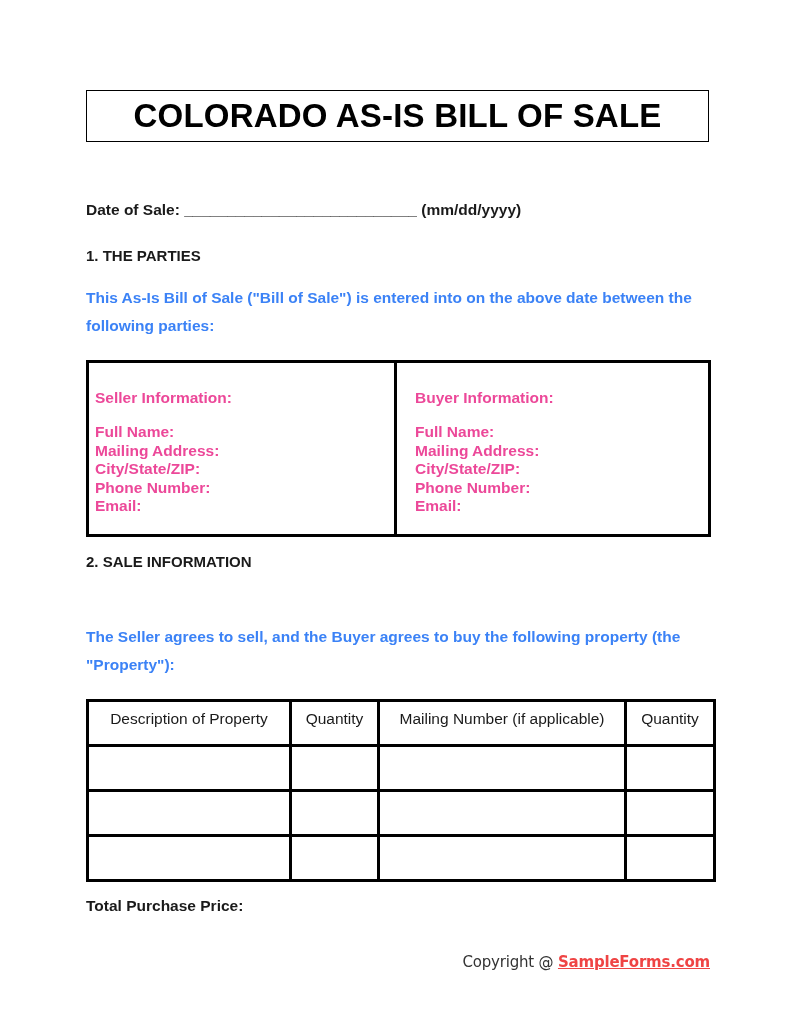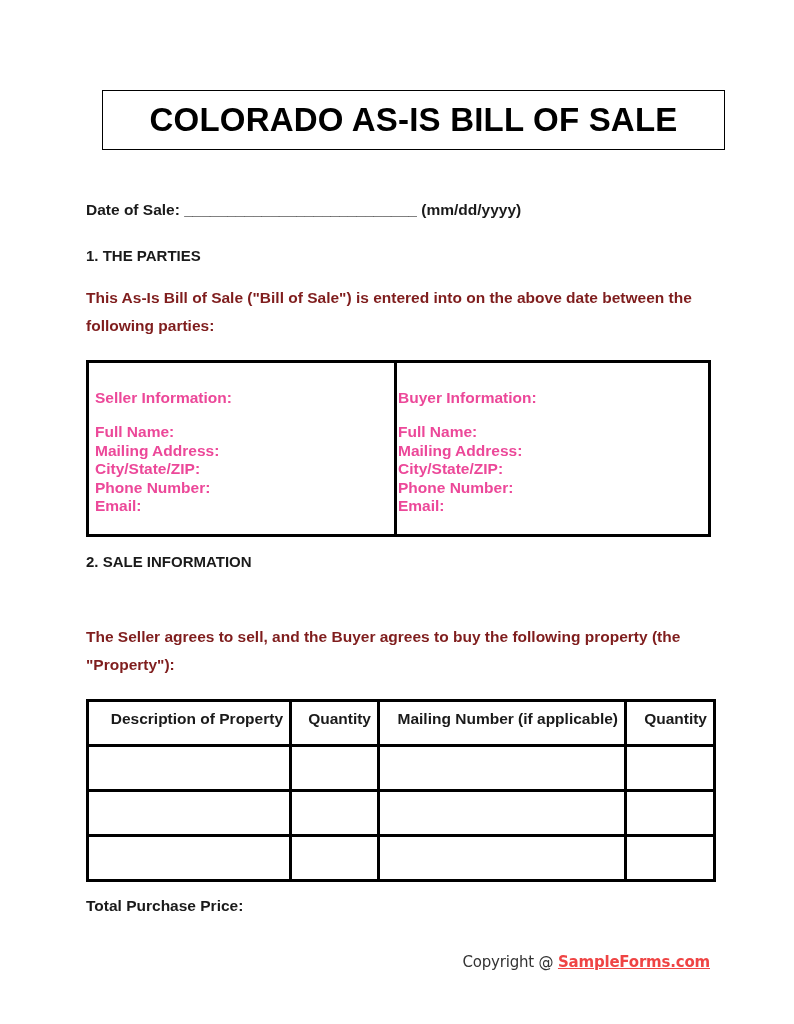--- a/index.html
+++ b/index.html
@@ -13,27 +13,26 @@
       position: relative;
       font-family: "Liberation Sans", sans-serif;
       color: #111111;
       overflow: hidden;
     }
     .title-box {
       position: absolute;
       left: 86px;
       top: 90px;
       width: 623px;
-      height: 60px;
+      height: 52px;
       border: 1px solid #000;
       box-sizing: border-box;
       display: flex;
       align-items: center;
       justify-content: center;
-      margin-left: 16px;
     }
     .title-box h1 {
       margin: 0;
       font-size: 33px;
       font-weight: bold;
       letter-spacing: 0.2px;
       color: #000;
     }
     .text {
       position: absolute;
@@ -42,21 +41,21 @@
       font-weight: bold;
       color: #1a1a1a;
       white-space: nowrap;
     }
     .para {
       position: absolute;
       left: 86px;
       width: 630px;
       font-size: 15.5px;
       font-weight: bold;
-      color: #7f1d1d;
+      color: #3b82f6;
       line-height: 28px;
     }
     .heading {
       position: absolute;
       left: 86px;
       font-size: 15px;
       font-weight: bold;
       color: #1a1a1a;
     }
     .parties-table {
@@ -75,44 +74,44 @@
       font-size: 15.5px;
       font-weight: bold;
       color: #ec4899;
     }
     .party-col.left {
       width: 308px;
       border-right: 3px solid #000;
     }
     .party-col.right {
       flex: 1;
-      padding-left: 1px;
+      padding-left: 18px;
     }
     .party-title {
       margin-bottom: 16px;
       line-height: 18px;
     }
     .party-field {
       line-height: 18.5px;
     }
     table.property {
       position: absolute;
       left: 86px;
       top: 699px;
       width: 630px;
       border-collapse: collapse;
     }
     table.property th, table.property td {
       border: 3px solid #000;
       box-sizing: border-box;
     }
     table.property th {
-      text-align: right;
-      font-size: 15.5px;
-      font-weight: bold;
+      text-align: center;
+      font-size: 15.5px;
+      font-weight: normal;
       color: #1a1a1a;
       padding: 8px 6px 16px 6px;
       height: 44px;
       vertical-align: top;
       white-space: nowrap;
     }
     table.property td {
       height: 45px;
     }
     .footer {

